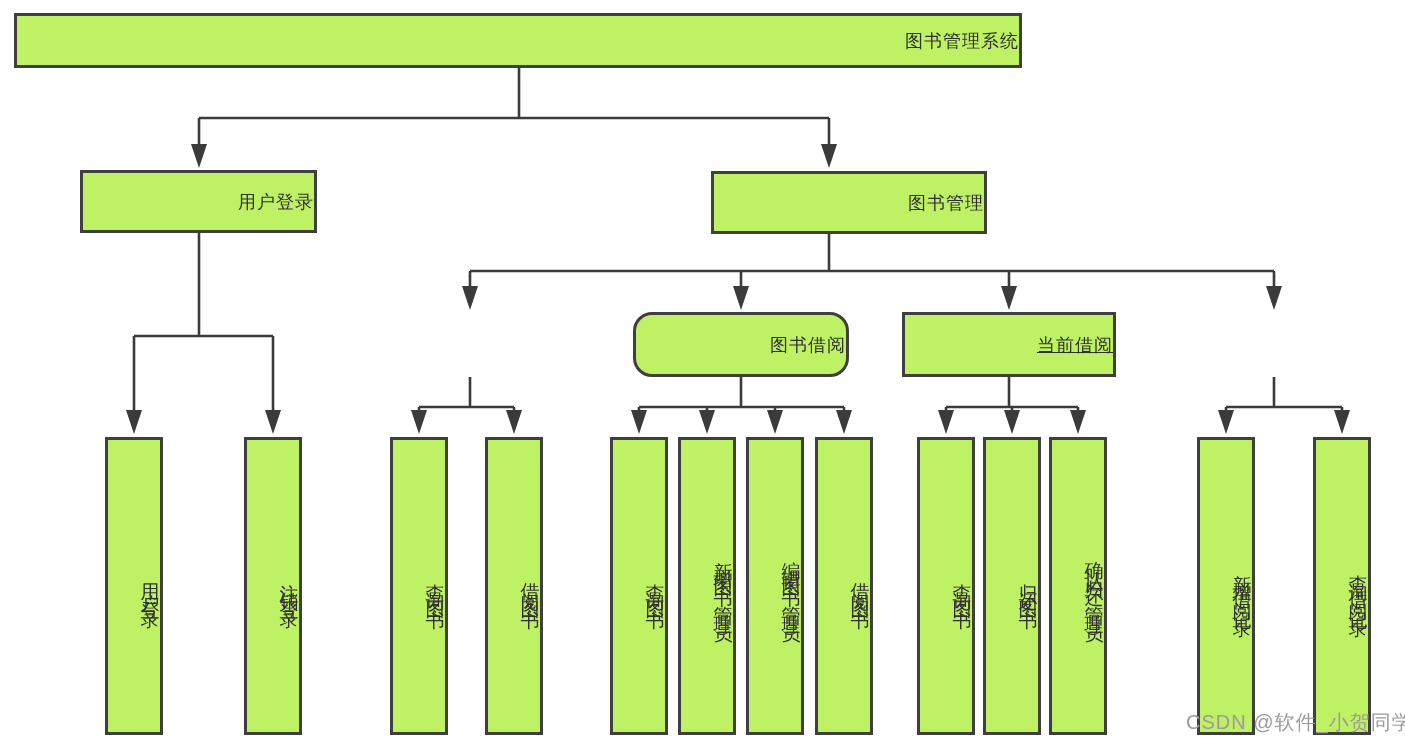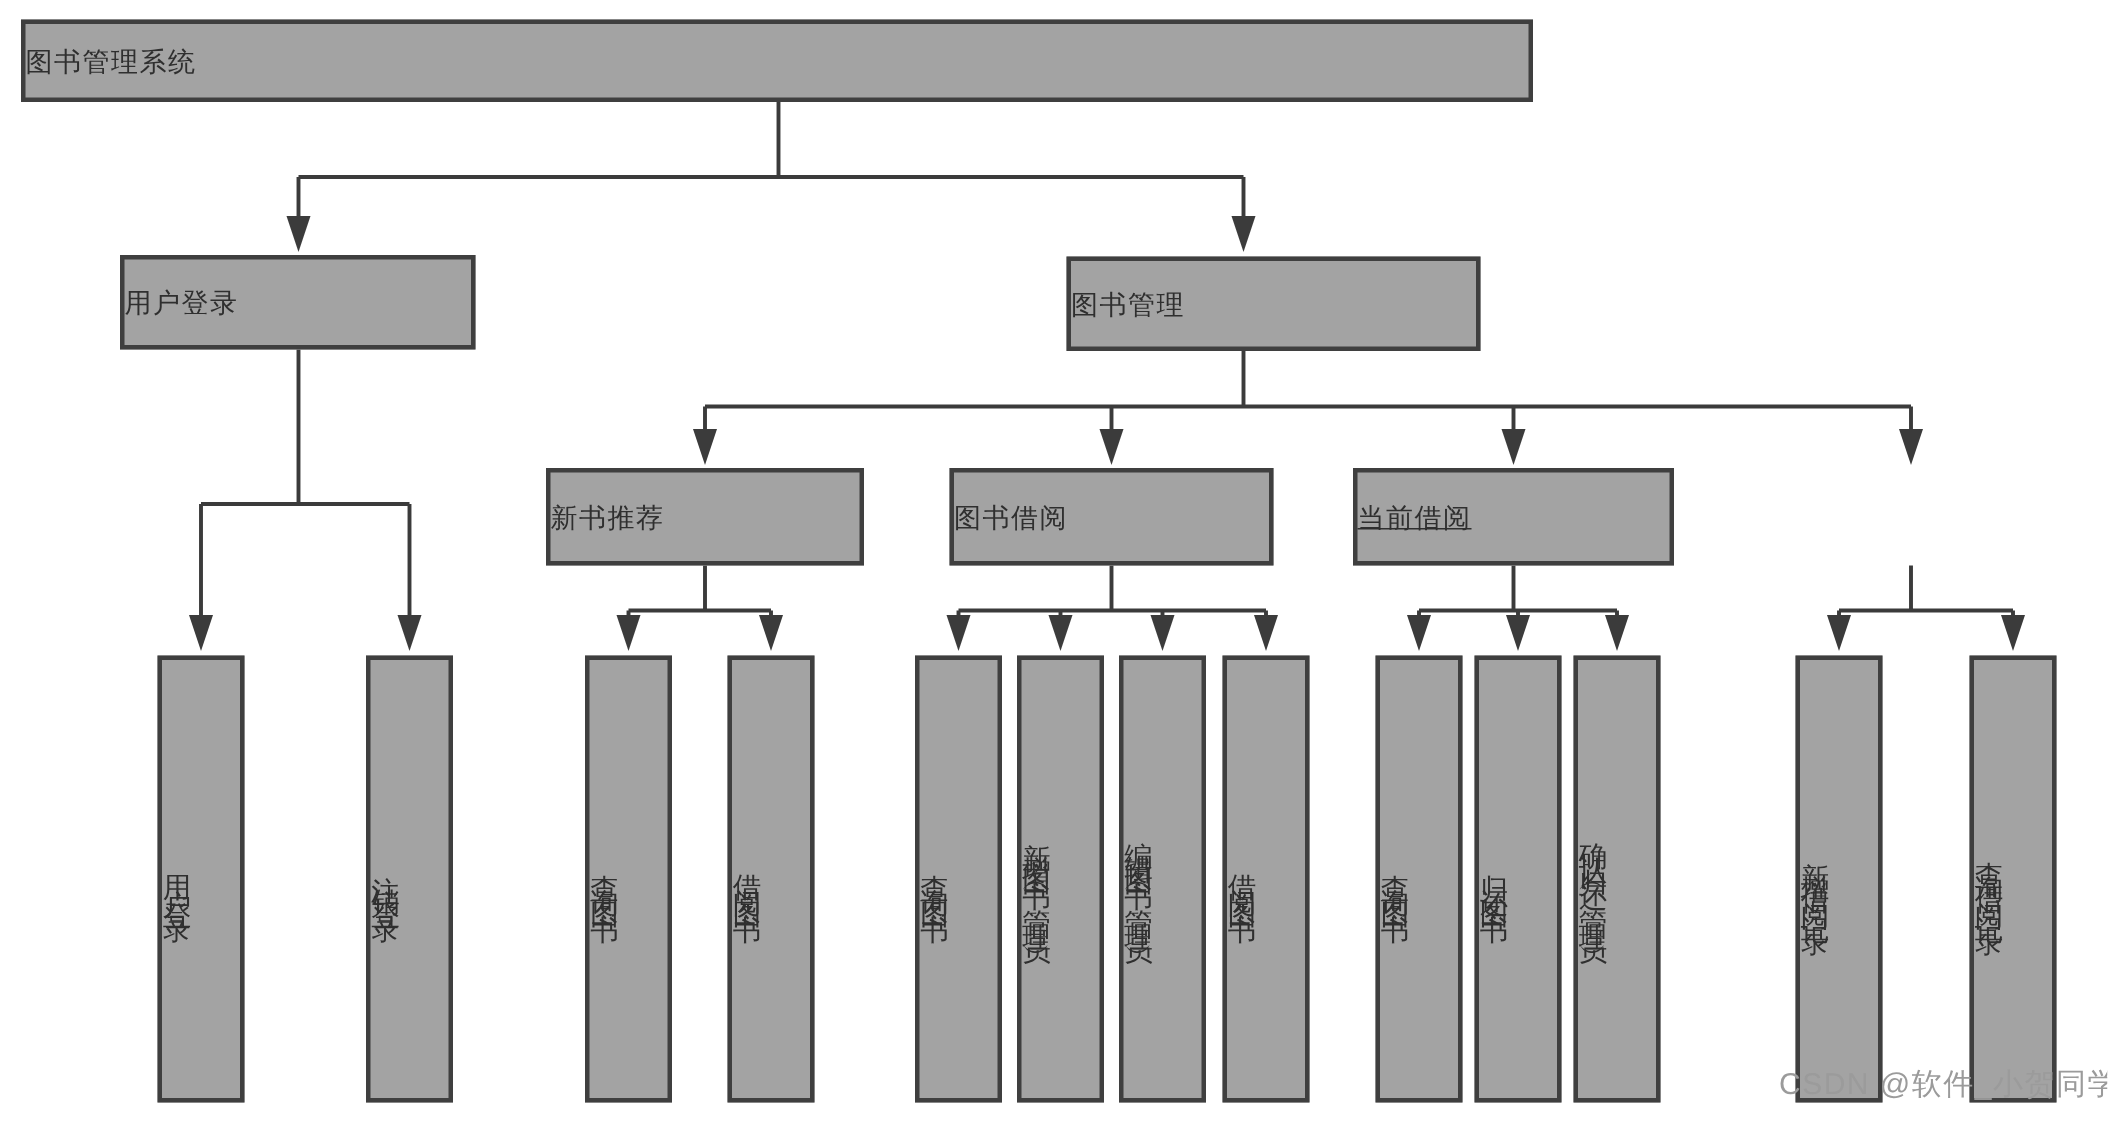--- a/index.html
+++ b/index.html
@@ -16,23 +16,23 @@
     position:relative;
     width:1405px;height:747px;
     background:var(--bg);
     overflow:hidden;
   }
   svg.wires{position:absolute;left:0;top:0;z-index:1;}
   svg.wires path{stroke:var(--line);stroke-width:2.6;fill:none;}
   svg.wires polygon{fill:var(--line);stroke:none;}
   .node{
     position:absolute;
-    background:#a3a3a3;
+    background:#bef264;
     border:3px solid var(--border);
-    display:flex;align-items:center;justify-content:flex-start;
+    display:flex;align-items:center;justify-content:flex-end;
     z-index:2;
     color:var(--text);
   }
   .hlabel{
     font-size:18px;
     letter-spacing:1px;
     white-space:nowrap;
     color:var(--text);
   }
   .leaf .vlabel{
@@ -93,24 +93,21 @@
     <span class="hlabel">图书管理系统</span>
   </div>
 
   <div class="node" style="left:80px;top:170px;width:237px;height:63px;">
     <span class="hlabel">用户登录</span>
   </div>
   <div class="node" style="left:711px;top:171px;width:276px;height:63px;">
     <span class="hlabel">图书管理</span>
   </div>
 
-  <div class="node" style="left:364px;top:312px;width:212px;height:65px;">
-    <span class="hlabel">新书推荐</span>
-  </div>
-  <div class="node" style="left:633px;top:312px;width:216px;height:65px;">
+  <div class="node" style="left:633px;top:312px;width:216px;height:65px;border-radius:19px;">
     <span class="hlabel">图书借阅</span>
   </div>
   <div class="node" style="left:902px;top:312px;width:214px;height:65px;text-decoration:underline;">
     <span class="hlabel">当前借阅</span>
   </div>
 
   <div class="node leaf" style="left:105px;top:437px;width:58px;height:298px;">
     <span class="vlabel">用户登录</span>
   </div>
   <div class="node leaf" style="left:244px;top:437px;width:58px;height:298px;">

